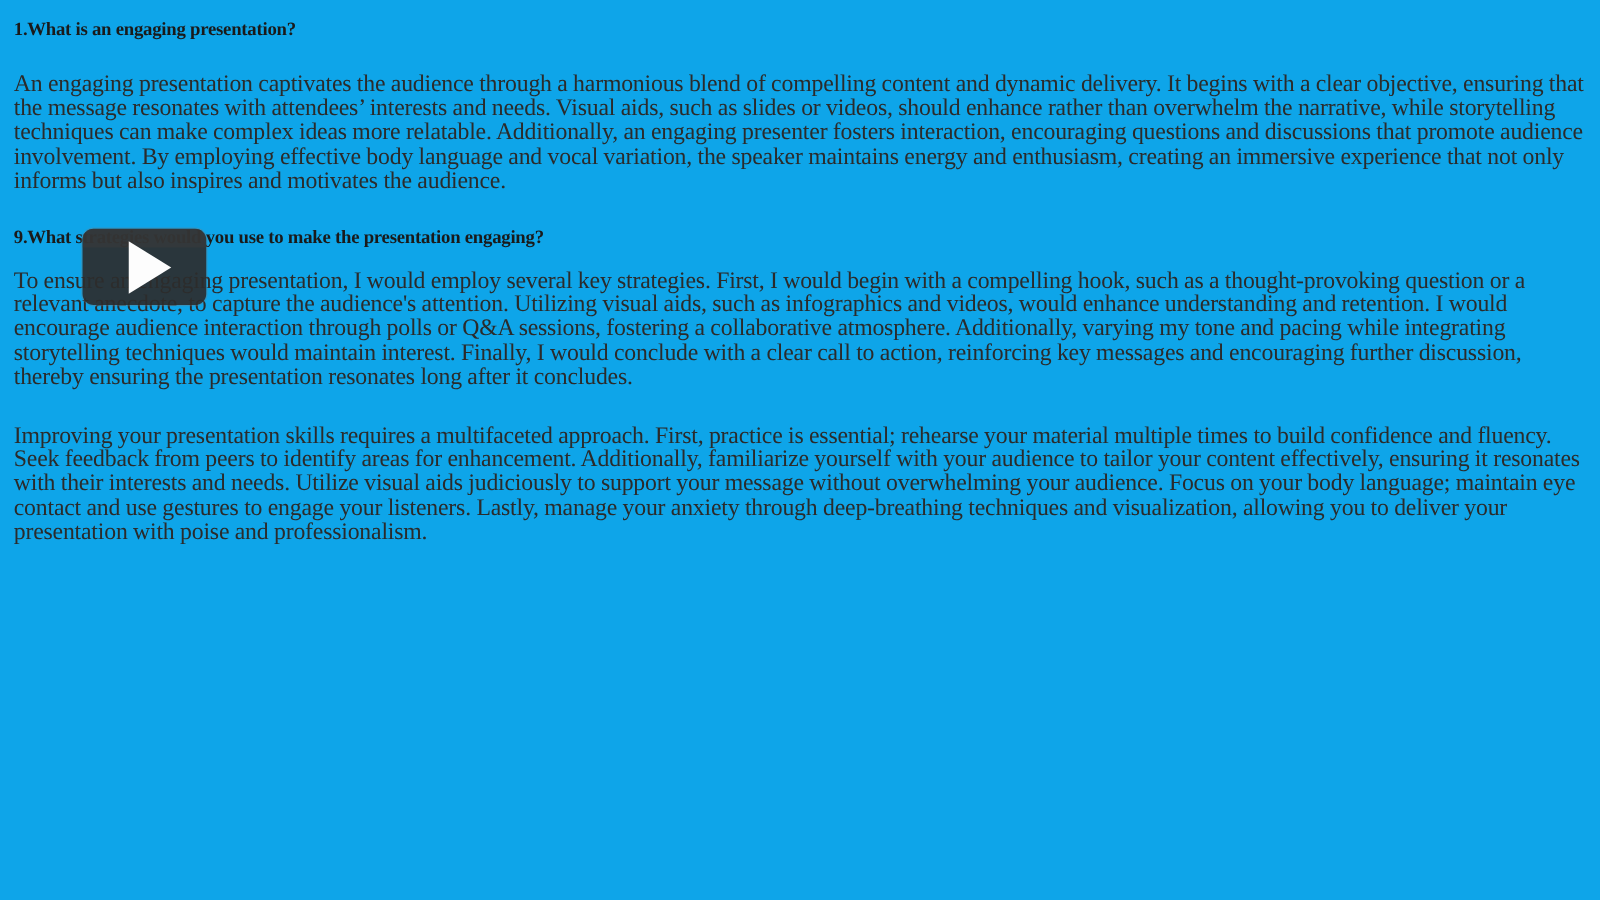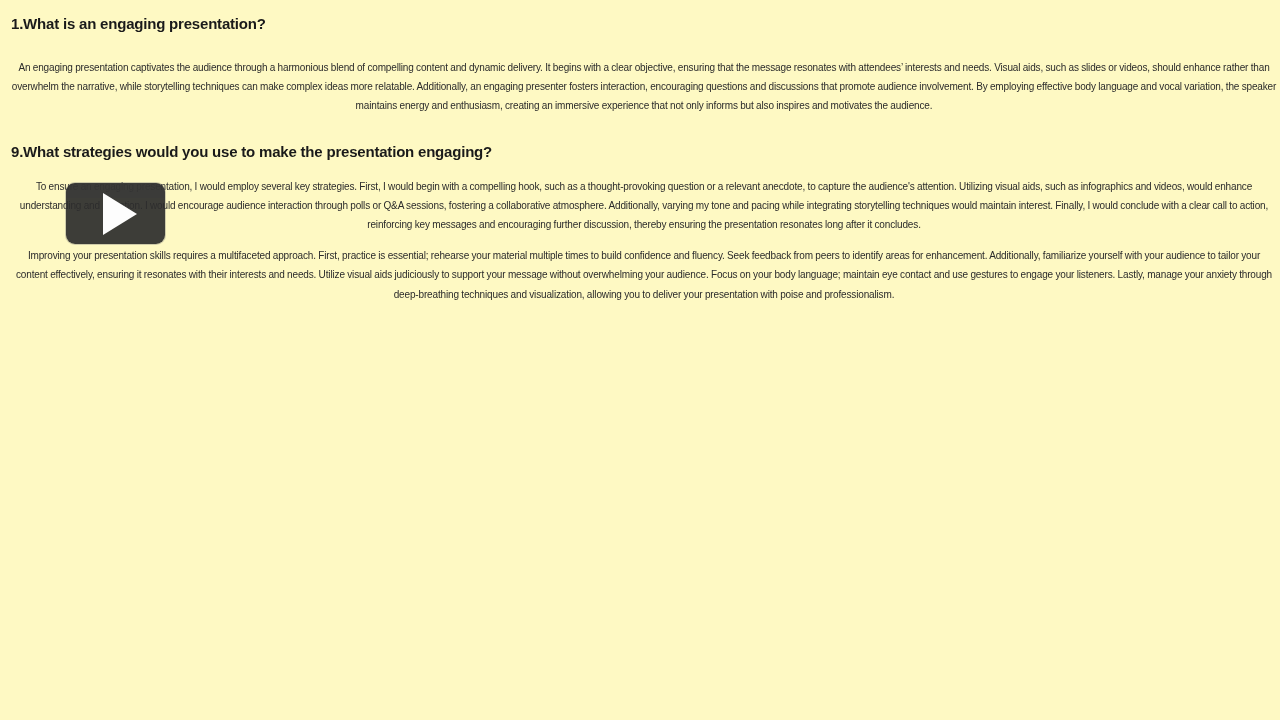--- a/index.html
+++ b/index.html
@@ -12,21 +12,22 @@
     height: 720px;
     overflow: hidden;
     font-family: "Liberation Sans", sans-serif;
     -webkit-font-smoothing: antialiased;
   }
 
   .page {
     position: relative;
     width: 1280px;
     height: 720px;
-    background: #fef9c3;
+    background: #0ea5e9;
+    font-family: Liberation Serif, serif;
   }
 
   .content {
     position: absolute;
     left: 11px;
     top: 8px;
     width: 1266px;
   }
 
   .qa-heading {
@@ -34,39 +35,39 @@
     font-weight: bold;
     color: #1a1a1a;
     letter-spacing: -0.2px;
     line-height: 20px;
     margin: 0;
     padding: 0;
     white-space: nowrap;
   }
 
   .qa-body {
-    font-size: 10px;
+    font-size: 19px;
     font-weight: normal;
     color: #2b2b2b;
     line-height: 19.2px;
     letter-spacing: -0.15px;
     margin: 0;
     padding: 0;
-    text-align: center;
+    text-align: left;
     word-spacing: -0.2px;
   }
 
   .block-1 .qa-heading { margin-top: 6px; }
   .block-1 .qa-body    { margin-top: 24px; }
 
   .block-2 .qa-heading { margin-top: 26px; }
   .block-2 .qa-body    { margin-top: 15px; }
 
   .block-3 .qa-heading { margin-top: 25px; }
-  .block-3 .qa-body    { margin-top: 12px; }
+  .block-3 .qa-body    { margin-top: 28px; }
 
   
   .play-overlay {
     position: absolute;
     left: 66px;
     top: 183px;
     width: 99px;
     height: 61px;
     border-radius: 9px;
     background: rgba(45, 45, 45, 0.92);

